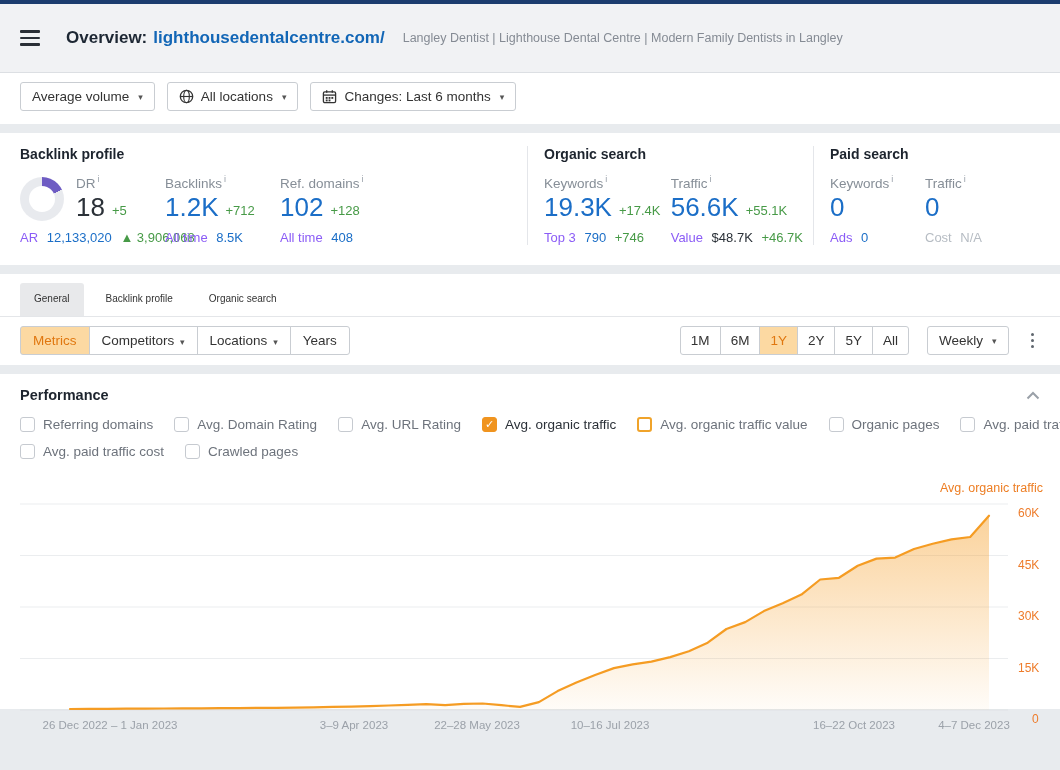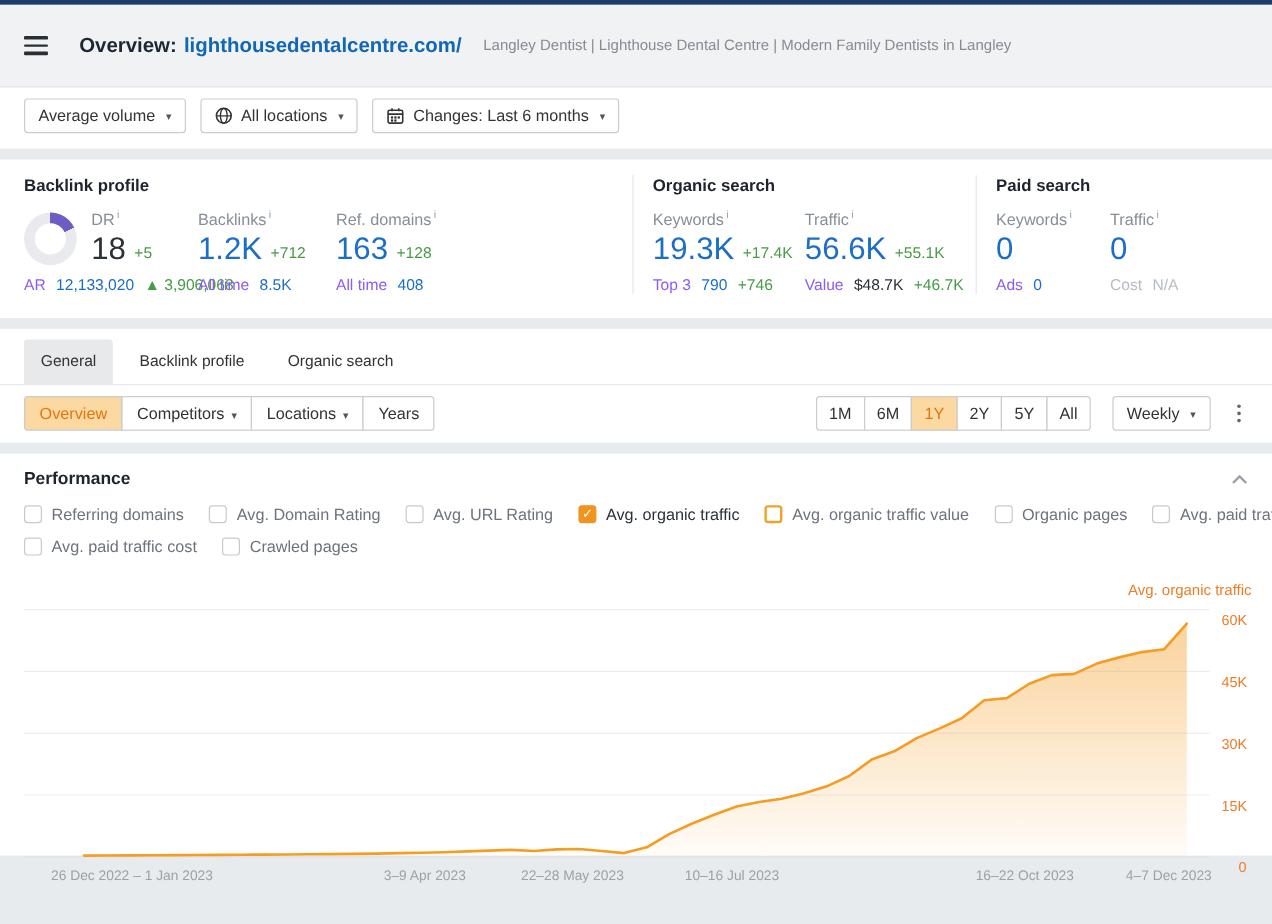--- a/index.html
+++ b/index.html
@@ -52,21 +52,21 @@
   .m-sub { margin-top:9px; font-size:13px; white-space:nowrap; }
   .m-sub .s-label { color:#8b5cf6; }
   .m-sub .s-value { color:#1b6ec7; margin-left:5px; }
   .m-sub .s-value.dark { color:#2b3138; }
   .m-sub .s-value.muted { color:#b6bcc3; }
   .m-sub .s-delta { color:#479a47; margin-left:5px; }
   .w145{width:145px} .w160{width:160px} .w115{width:115px} .w140{width:140px} .w95{width:95px}
 
   
   .tabbar { background:#fff; padding:9px 20px 0 20px; border-bottom:1px solid #e4e6e9; display:flex; gap:8px; }
-  .tab { padding:10px 14px 12px 14px; font-size:13px; color:#333; cursor:pointer; border-radius:3px 3px 0 0; }
+  .tab { padding:10px 14px 12px 14px; font-size:10px; color:#333; cursor:pointer; border-radius:3px 3px 0 0; }
   .tab.active { background:#e8e9eb; }
 
   
   .controls { background:#fff; padding:9px 20px 10px 20px; display:flex; align-items:center; }
   .seg-group { display:flex; }
   .seg-btn {
     border:1px solid #c9cdd2; background:#fff; padding:6px 12px; font-size:13.5px;
     color:#333; cursor:pointer; margin-left:-1px; white-space:nowrap;
   }
   .seg-btn:first-child { border-radius:3px 0 0 3px; margin-left:0; }
@@ -177,21 +177,21 @@
           <span class="m-delta">+712</span>
         </div>
         <div class="m-sub">
           <span class="s-label">All time</span>
           <span class="s-value">8.5K</span>
         </div>
       </div>
       <div class="metric">
         <div class="m-label"><span>Ref. domains</span><sup>i</sup></div>
         <div class="m-value-row">
-          <span class="m-value">163</span>
+          <span class="m-value">102</span>
           <span class="m-delta">+128</span>
         </div>
         <div class="m-sub">
           <span class="s-label">All time</span>
           <span class="s-value">408</span>
         </div>
       </div>
     </div>
   </div>
 
@@ -255,21 +255,21 @@
 <div class="gap"></div>
 
 <nav class="tabbar">
   <div class="tab active">General</div>
   <div class="tab">Backlink profile</div>
   <div class="tab">Organic search</div>
 </nav>
 
 <section class="controls">
   <div class="seg-group">
-    <button class="seg-btn orange">Overview</button>
+    <button class="seg-btn orange">Metrics</button>
     <button class="seg-btn"><span>Competitors</span> <span class="caret">▾</span></button>
     <button class="seg-btn"><span>Locations</span> <span class="caret">▾</span></button>
     <button class="seg-btn">Years</button>
   </div>
   <div class="spacer"></div>
   <div class="seg-group range-group" id="range-group">
       <button class="seg-btn">1M</button>
       <button class="seg-btn">6M</button>
       <button class="seg-btn orange">1Y</button>
       <button class="seg-btn">2Y</button>

